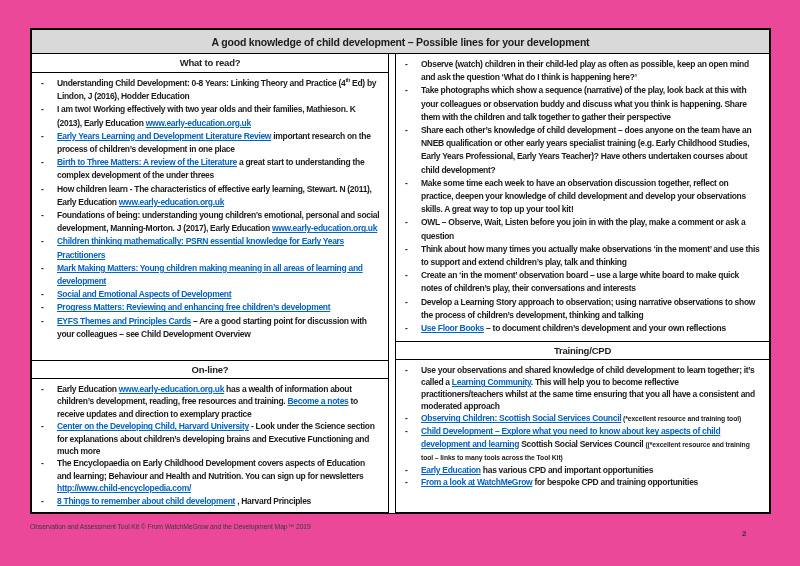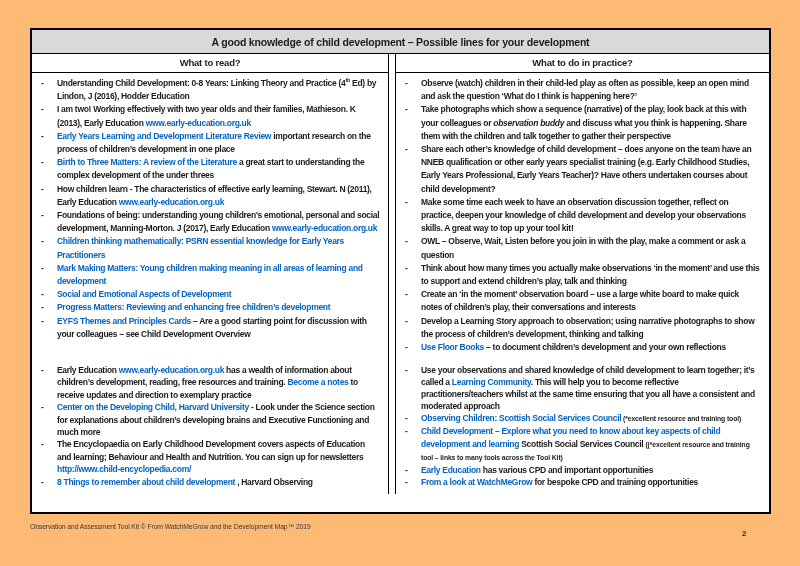--- a/index.html
+++ b/index.html
@@ -1,17 +1,17 @@
 <!DOCTYPE html>
 <html style="--title-bg: #d9d9d9; --link: #0563c1; --text: #1c1c1c; --border: #000000;"><head>
 <meta charset="utf-8">
 <style>
   html,body{margin:0;padding:0;background:#ffffff;}
   body{width:800px;height:566px;font-family:"Liberation Sans",sans-serif;color:var(--text,#1c1c1c);}
-  .page{position:relative;width:800px;height:566px;background:#fdba74;overflow:hidden;}
+  .page{position:relative;width:800px;height:566px;background:#ec4899;overflow:hidden;}
 
   .doc-table{position:absolute;left:30px;top:28px;width:741px;height:486px;
     border:2px solid var(--border,#000);box-sizing:border-box;background:#fff;}
 
   .title-row{height:23px;border-bottom:1px solid var(--border,#000);background:var(--title-bg,#d9d9d9);
     display:flex;align-items:center;justify-content:center;
     font-weight:bold;font-size:10.5px;letter-spacing:-0.2px;}
 
   .columns{display:flex;align-items:stretch;}
   .col{display:flex;flex-direction:column;box-sizing:border-box;}
@@ -27,22 +27,22 @@
   .cell.top{height:287px;}
   .cell.bottom{height:134px;}
 
   .item{display:flex;font-size:8.5px;font-weight:bold;letter-spacing:-0.3px;
     line-height:13.2px;color:var(--text,#1c1c1c);}
   .cell.bottom .item{line-height:12.4px;}
   .col-right .cell.bottom .item{line-height:12.1px;}
   .dash{flex:0 0 16px;padding-left:1px;}
   .txt{flex:1;padding-right:3px;}
 
-  .link{color:var(--link,#0563c1);cursor:pointer;}
-  .italic{font-style:italic;}
+  .link{color:var(--link,#0563c1);text-decoration:underline;cursor:pointer;}
+  .italic{}
   .small{font-size:6.8px;letter-spacing:-0.1px;}
   .sup{vertical-align:super;font-size:5.5px;line-height:0;}
 
   .footer{position:absolute;left:30px;top:523px;font-size:6.8px;color:#3b3b3b;
     letter-spacing:-0.1px;font-weight:normal;}
   .page-number{position:absolute;left:742px;top:529px;font-size:8px;color:#333;font-weight:bold;}
 </style>
 </head>
 <body>
 
@@ -94,44 +94,44 @@
             </div>
             <div class="item">
               <span class="dash">-</span>
               <span class="txt"><span class="link">Progress Matters: Reviewing and enhancing free children’s development</span></span>
             </div>
             <div class="item">
               <span class="dash">-</span>
               <span class="txt"><span class="link">EYFS Themes and Principles Cards</span><span> – Are a good starting point for discussion with your colleagues – see Child Development Overview</span></span>
             </div>
           </div>
+        <div class="col-header mid">On-line?</div>
         <div class="cell bottom">
             <div class="item">
               <span class="dash">-</span>
               <span class="txt"><span>Early Education </span><span class="link">www.early-education.org.uk</span><span> has a wealth of information about children’s development, reading, free resources and training. </span><span class="link">Become a notes</span><span> to receive updates and direction to exemplary practice</span></span>
             </div>
             <div class="item">
               <span class="dash">-</span>
               <span class="txt"><span class="link">Center on the Developing Child, Harvard University</span><span> - Look under the Science section for explanations about children’s developing brains and Executive Functioning and much more</span></span>
             </div>
             <div class="item">
               <span class="dash">-</span>
               <span class="txt"><span>The Encyclopaedia on Early Childhood Development covers aspects of Education and learning; Behaviour and Health and Nutrition. You can sign up for newsletters </span><span class="link">http://www.child-encyclopedia.com/</span></span>
             </div>
             <div class="item">
               <span class="dash">-</span>
-              <span class="txt"><span class="link">8 Things to remember about child development</span><span> , Harvard Observing</span></span>
+              <span class="txt"><span class="link">8 Things to remember about child development</span><span> , Harvard Principles</span></span>
             </div>
           </div>
       </div>
 
       <div class="gap"></div>
 
       <div class="col col-right">
-        <div class="col-header">What to do in practice?</div>
         <div class="cell top">
             <div class="item">
               <span class="dash">-</span>
               <span class="txt"><span>Observe (watch) children in their child-led play as often as possible, keep an open mind and ask the question ‘What do I think is happening here?’</span></span>
             </div>
             <div class="item">
               <span class="dash">-</span>
               <span class="txt"><span>Take photographs which show a sequence (narrative) of the play, look back at this with your colleagues or </span><span class="italic">observation buddy</span><span> and discuss what you think is happening. Share them with the children and talk together to gather their perspective</span></span>
             </div>
             <div class="item">
@@ -149,27 +149,28 @@
             <div class="item">
               <span class="dash">-</span>
               <span class="txt"><span>Think about how many times you actually make observations ‘in the moment’ and use this to support and extend children’s play, talk and thinking</span></span>
             </div>
             <div class="item">
               <span class="dash">-</span>
               <span class="txt"><span>Create an ‘in the moment’ observation board – use a large white board to make quick notes of children’s play, their conversations and interests</span></span>
             </div>
             <div class="item">
               <span class="dash">-</span>
-              <span class="txt"><span>Develop a Learning Story approach to observation; using narrative photographs to show the process of children’s development, thinking and talking</span></span>
+              <span class="txt"><span>Develop a Learning Story approach to observation; using narrative observations to show the process of children’s development, thinking and talking</span></span>
             </div>
             <div class="item">
               <span class="dash">-</span>
               <span class="txt"><span class="link">Use Floor Books</span><span> – to document children’s development and your own reflections</span></span>
             </div>
           </div>
+        <div class="col-header mid">Training/CPD</div>
         <div class="cell bottom">
             <div class="item">
               <span class="dash">-</span>
               <span class="txt"><span>Use your observations and shared knowledge of child development to learn together; it’s called a </span><span class="link">Learning Community</span><span>. This will help you to become reflective practitioners/teachers whilst at the same time ensuring that you all have a consistent and moderated approach</span></span>
             </div>
             <div class="item">
               <span class="dash">-</span>
               <span class="txt"><span class="link">Observing Children: Scottish Social Services Council</span><span class="small">  (*excellent resource and training tool)</span></span>
             </div>
             <div class="item">

